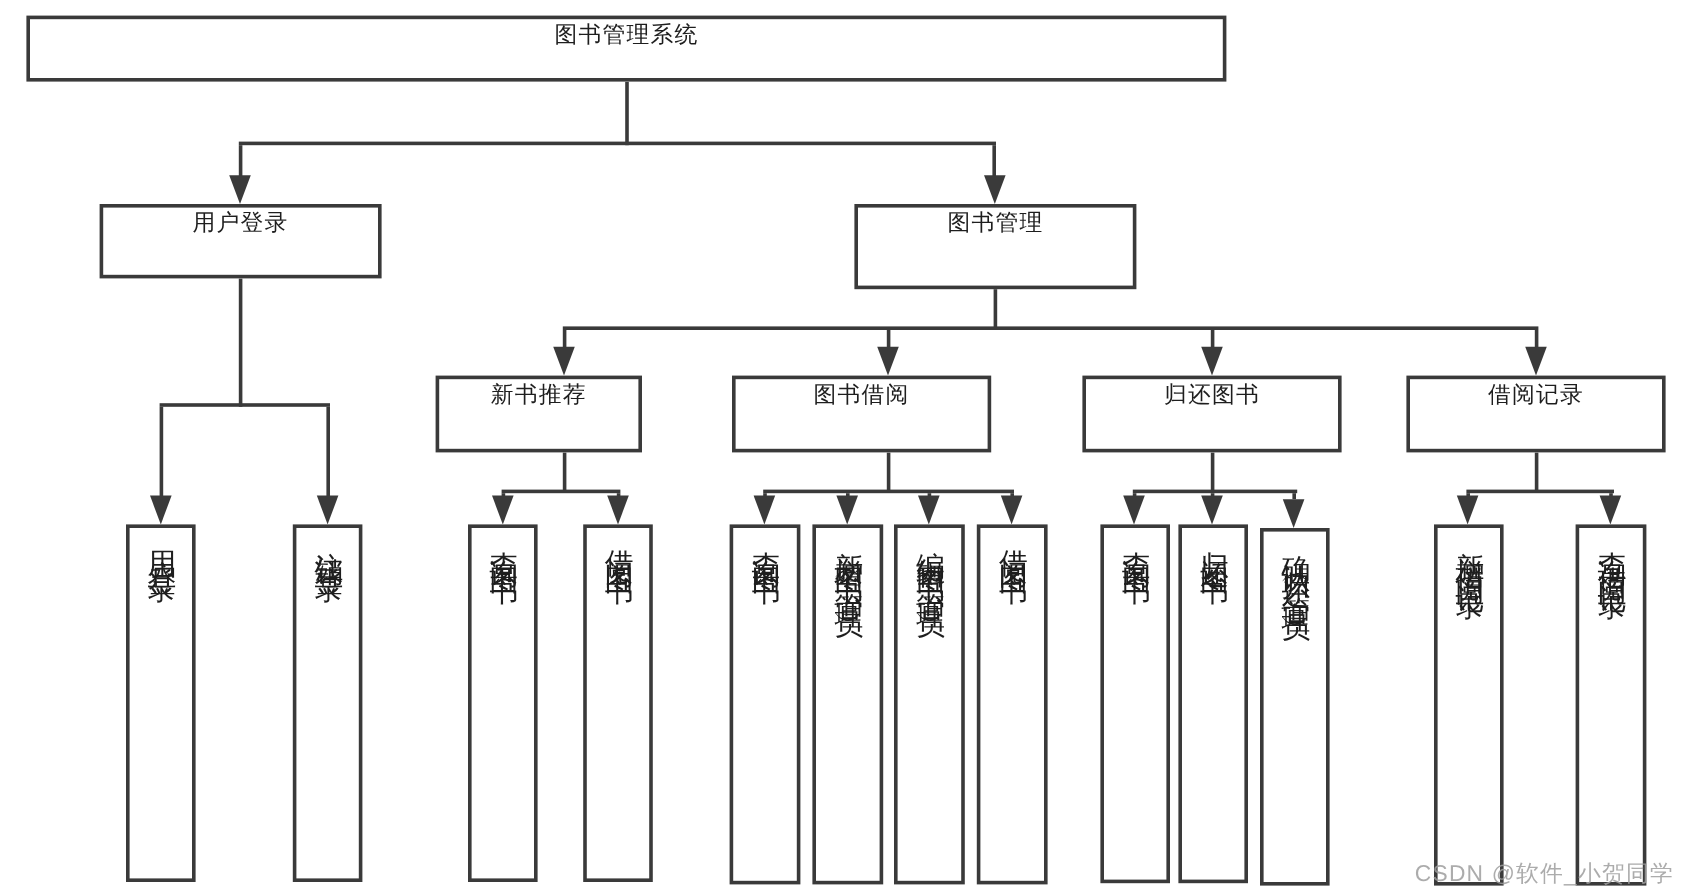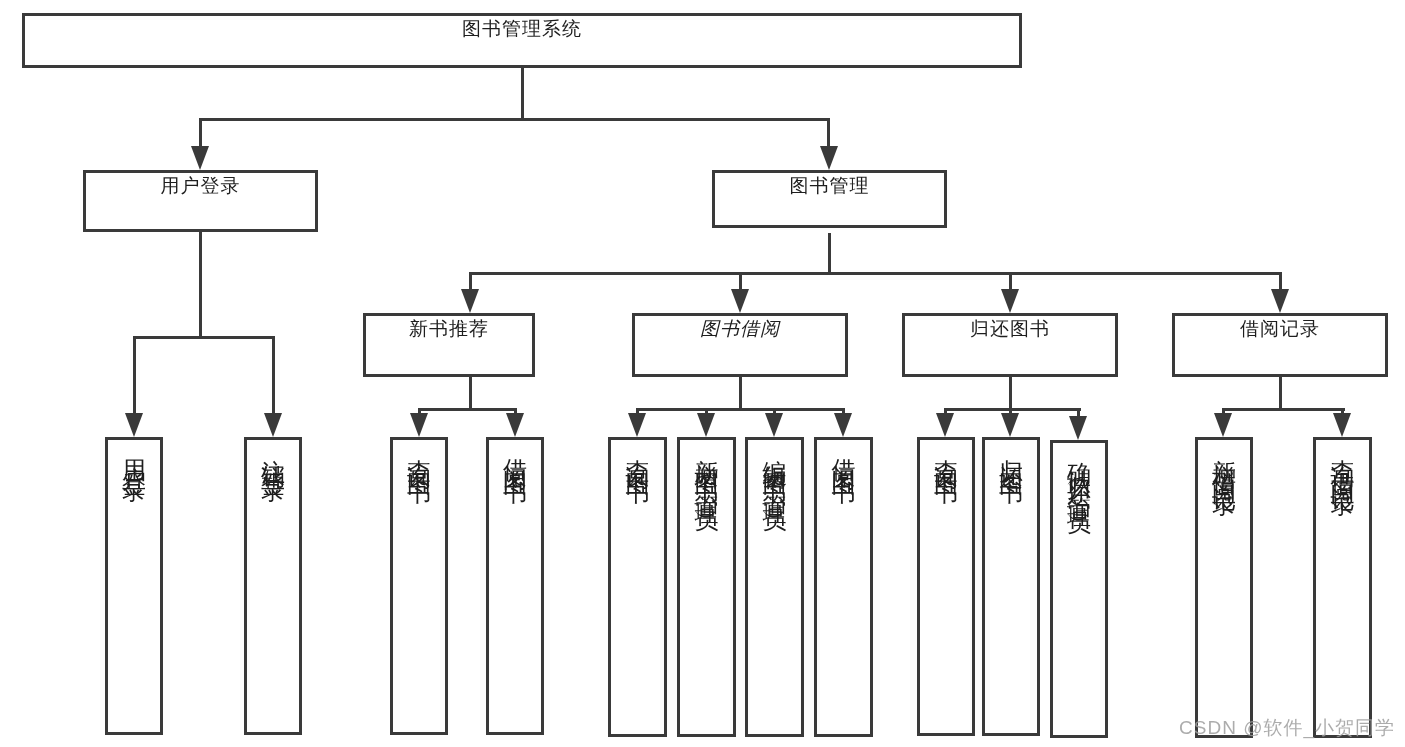--- a/index.html
+++ b/index.html
@@ -120,27 +120,27 @@
       <div class="arrow" style="left: 1214px; top: 413px;"></div>
       <div class="arrow" style="left: 1333px; top: 413px;"></div>
     </div>
   <div id="nodes-layer">
       <div class="node node-h" style="left: 22px; top: 13px; width: 1000px; height: 55px;">
         <span class="label">图书管理系统</span>
       </div>
       <div class="node node-h" style="left: 83px; top: 170px; width: 235px; height: 62px;">
         <span class="label">用户登录</span>
       </div>
-      <div class="node node-h" style="left: 712px; top: 170px; width: 235px; height: 58px;">
+      <div class="node node-h" style="left: 712px; top: 170px; width: 235px; height: 71px;">
         <span class="label">图书管理</span>
       </div>
       <div class="node node-h" style="left: 363px; top: 313px; width: 172px; height: 64px;">
         <span class="label">新书推荐</span>
       </div>
-      <div class="node node-h" style="left: 632px; top: 313px; width: 216px; height: 64px; font-style: italic;">
+      <div class="node node-h" style="left: 610px; top: 313px; width: 216px; height: 64px;">
         <span class="label">图书借阅</span>
       </div>
       <div class="node node-h" style="left: 902px; top: 313px; width: 216px; height: 64px;">
         <span class="label">归还图书</span>
       </div>
       <div class="node node-h" style="left: 1172px; top: 313px; width: 216px; height: 64px; font-family: Liberation Serif, serif;">
         <span class="label">借阅记录</span>
       </div>
       <div class="node node-v" style="left: 105px; top: 437px; width: 58px; height: 298px;">
         <span class="label">用户登录</span>

